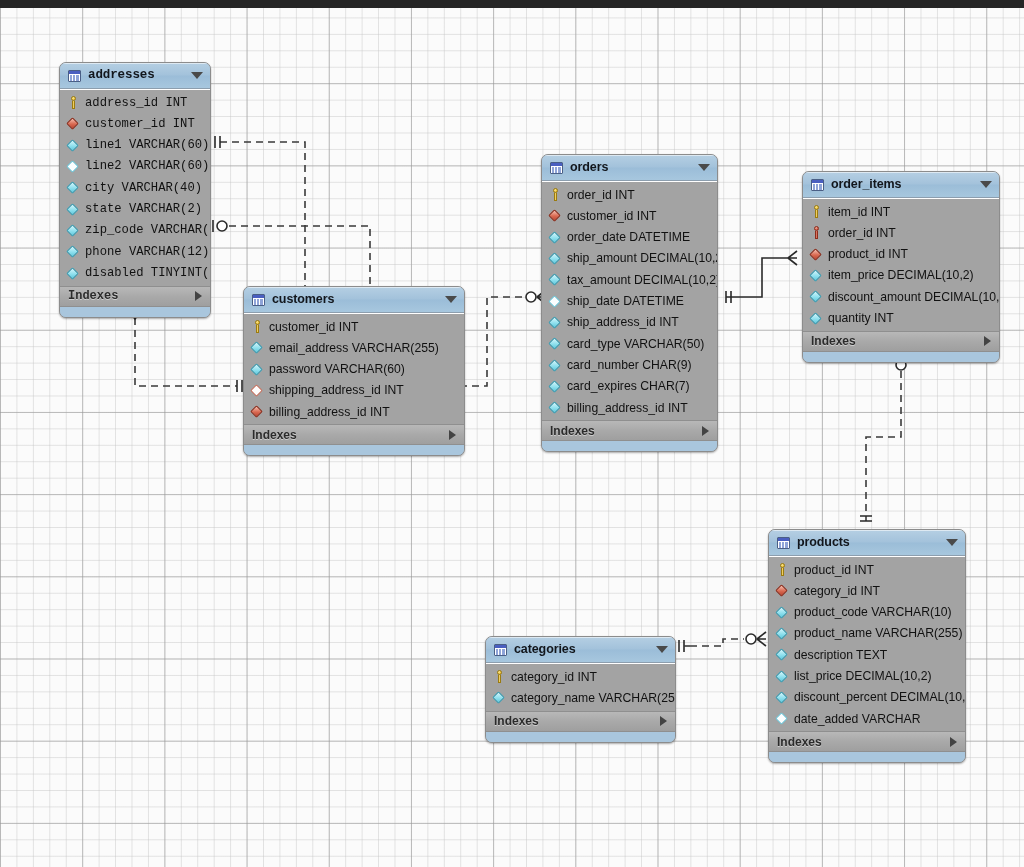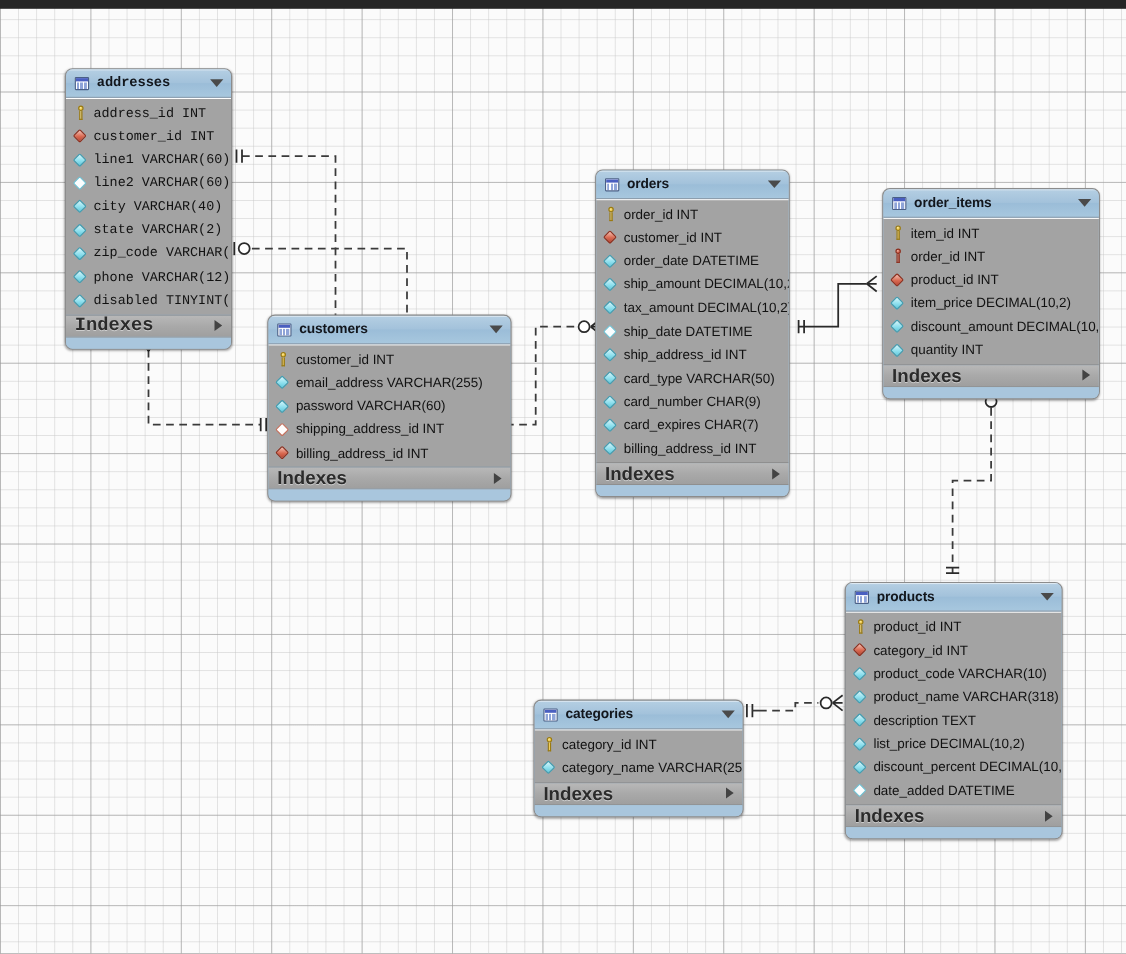--- a/index.html
+++ b/index.html
@@ -215,21 +215,21 @@
     height: 19px;
     display: flex;
     align-items: center;
     padding: 0 8px 0 8px;
     background: linear-gradient(to bottom, #b8b8b8 0%, #a9a9a9 50%, #9f9f9f 100%);
     border-top: 1px solid #8f8f8f;
     border-bottom: 1px solid #8f8f8f;
   }
   .idx-label {
     flex: 1 1 auto;
-    font-size: 17px;
+    font-size: 12px;
     font-weight: bold;
     color: #2b2b2b;
     text-shadow: 0 1px 0 rgba(255,255,255,0.45);
     line-height: 1;
   }
   .idx-caret {
     width: 0; height: 0;
     border-top: 5px solid transparent;
     border-bottom: 5px solid transparent;
     border-left: 7px solid #434343;
@@ -577,21 +577,21 @@
           <div class="fld">
             <span class="fld-ico ico-dia-blue">
               <span class="dia"></span>
             </span>
             <span>product_code VARCHAR(10)</span>
           </div>
           <div class="fld">
             <span class="fld-ico ico-dia-blue">
               <span class="dia"></span>
             </span>
-            <span>product_name VARCHAR(318)</span>
+            <span>product_name VARCHAR(255)</span>
           </div>
           <div class="fld">
             <span class="fld-ico ico-dia-blue">
               <span class="dia"></span>
             </span>
             <span>description TEXT</span>
           </div>
           <div class="fld">
             <span class="fld-ico ico-dia-blue">
               <span class="dia"></span>
@@ -601,21 +601,21 @@
           <div class="fld">
             <span class="fld-ico ico-dia-blue">
               <span class="dia"></span>
             </span>
             <span>discount_percent DECIMAL(10,2)</span>
           </div>
           <div class="fld">
             <span class="fld-ico ico-dia-blue-hollow">
               <span class="dia"></span>
             </span>
-            <span>date_added DATETIME</span>
+            <span>date_added VARCHAR</span>
           </div>
         </div>
         <div class="tbl-idx">
           <span class="idx-label">Indexes</span>
           <span class="idx-caret"></span>
         </div>
         <div class="tbl-foot"></div>
       </div>
       <div class="tbl" style="left: 485px; top: 636px; width: 191px;">
         <div class="tbl-hdr">

